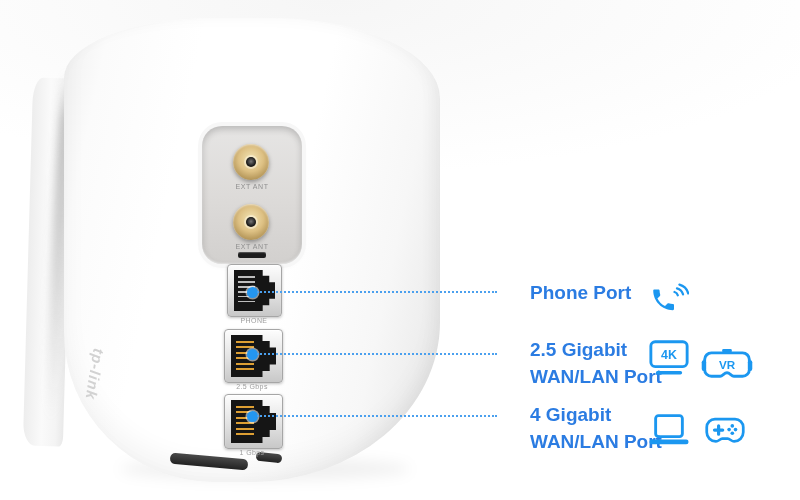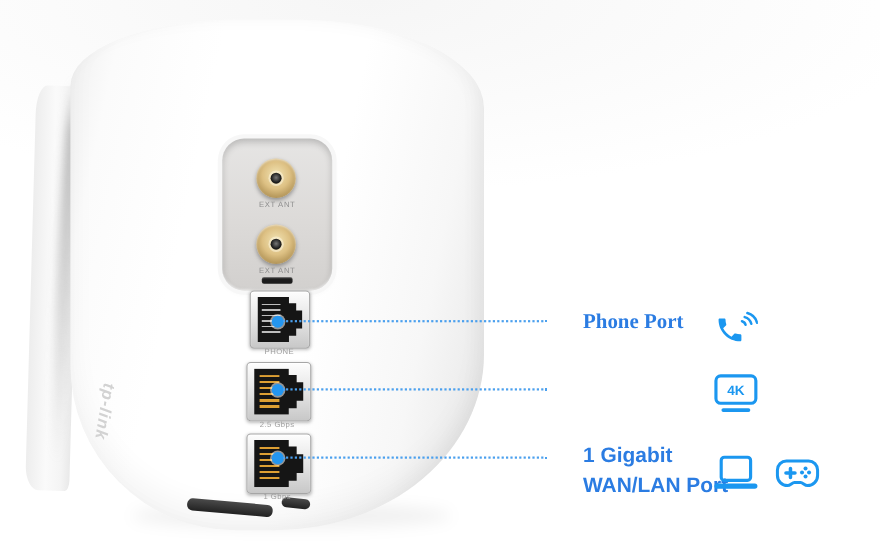--- a/index.html
+++ b/index.html
@@ -94,21 +94,21 @@
   .dot.d2{left:247px;top:349px;}
   .dot.d3{left:247px;top:411px;}
   .leader{position:absolute;width:240px;height:0;border-top:2px dotted #4ba0ee;}
   .leader.ln1{left:257px;top:291px;}
   .leader.ln2{left:257px;top:353px;}
   .leader.ln3{left:257px;top:415px;}
   .callout{
     position:absolute;left:530px;color:var(--label-blue,#2b7ce2);
     font-size:19px;font-weight:bold;line-height:27px;white-space:nowrap;
   }
-  .callout.c1{top:279px;font-family:Liberation Serif, serif;}
+  .callout.c1{top:279px;}
   .callout.c2{top:336px;}
   .callout.c3{top:401px;}
   .icon{position:absolute;color:var(--icon-blue,#1b97f0);}
   .icon svg{display:block;}
   .icon.i-phone{left:649px;top:276px;}
   .icon.i-4k{left:648px;top:339px;}
   .icon.i-vr{left:701px;top:349px;}
   .icon.i-laptop{left:648px;top:412px;}
   .icon.i-gamepad{left:704px;top:415px;}
 </style>
@@ -162,22 +162,26 @@
   <div class="dot d1"></div>
   <div class="dot d2"></div>
   <div class="dot d3"></div>
   <div class="leader ln1"></div>
   <div class="leader ln2"></div>
   <div class="leader ln3"></div>
 
   <div class="callout c1">
     <div>Phone Port</div>
   </div>
+  <div class="callout c2">
+    <div>2.5 Gigabit</div>
+    <div>WAN/LAN Port</div>
+  </div>
   <div class="callout c3">
-    <div>1 Gigabit</div>
+    <div>4 Gigabit</div>
     <div>WAN/LAN Port</div>
   </div>
 
   <div class="icon i-phone">
     <svg width="40" height="40" viewBox="0 0 26 24" fill="none">
       <g transform="translate(0.5,5.5) scale(0.75)">
         <path fill="currentColor" d="M6.62 10.79c1.44 2.83 3.76 5.14 6.59 6.59l2.2-2.2c.27-.27.67-.36 1.02-.24 1.12.37 2.33.57 3.57.57.55 0 1 .45 1 1V20c0 .55-.45 1-1 1-9.39 0-17-7.61-17-17 0-.55.45-1 1-1h3.5c.55 0 1 .45 1 1 0 1.25.2 2.45.57 3.57.11.35.03.74-.25 1.02l-2.2 2.2z"></path>
       </g>
       <path d="M16.6 9.4a3 3 0 0 1 2.1 2.1" stroke="currentColor" stroke-width="1.5" stroke-linecap="round"></path>
       <path d="M18.2 7a5.6 5.6 0 0 1 3.9 3.9" stroke="currentColor" stroke-width="1.5" stroke-linecap="round"></path>
@@ -186,20 +190,29 @@
   </div>
 
   <div class="icon i-4k">
     <svg width="42" height="37" viewBox="0 0 44 38" fill="none">
       <rect x="3" y="2.5" width="38" height="26" rx="4.5" stroke="currentColor" stroke-width="3"></rect>
       <text x="22" y="20.5" text-anchor="middle" font-size="13" font-weight="bold" font-family="Liberation Sans, sans-serif" fill="currentColor">4K</text>
       <line x1="10" y1="35" x2="34" y2="35" stroke="currentColor" stroke-width="3.5" stroke-linecap="round"></line>
     </svg>
   </div>
 
+  <div class="icon i-vr">
+    <svg width="52" height="35" viewBox="0 0 52 36" fill="none">
+      <path d="M10 4h32a7 7 0 0 1 7 7v10a7 7 0 0 1-7 7h-9c-2.5 0-4-3.5-7-3.5s-4.5 3.5-7 3.5h-9a7 7 0 0 1-7-7V11a7 7 0 0 1 7-7z" stroke="currentColor" stroke-width="3"></path>
+      <rect x="0" y="11.5" width="4.5" height="11" rx="2" fill="currentColor"></rect>
+      <rect x="47.5" y="11.5" width="4.5" height="11" rx="2" fill="currentColor"></rect>
+      <rect x="21" y="0" width="10" height="3.5" rx="1.5" fill="currentColor"></rect>
+      <text x="26" y="21" text-anchor="middle" font-size="12" font-weight="bold" font-family="Liberation Sans, sans-serif" fill="currentColor">VR</text>
+    </svg>
+  </div>
 
   <div class="icon i-laptop">
     <svg width="42" height="35" viewBox="0 0 44 36" fill="none">
       <rect x="8" y="3.5" width="28" height="22" rx="3" stroke="currentColor" stroke-width="3"></rect>
       <path d="M4 31h36" stroke="currentColor" stroke-width="5" stroke-linecap="round"></path>
     </svg>
   </div>
 
   <div class="icon i-gamepad">
     <svg width="42" height="31" viewBox="0 0 46 32" fill="none">

